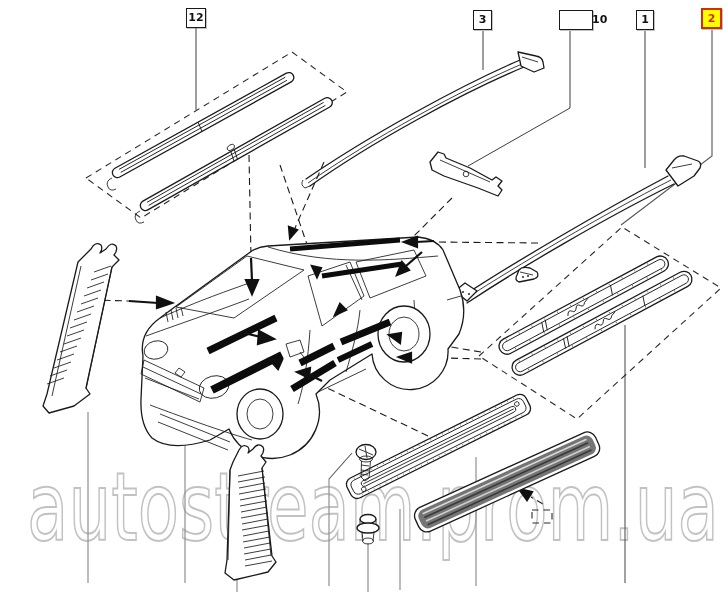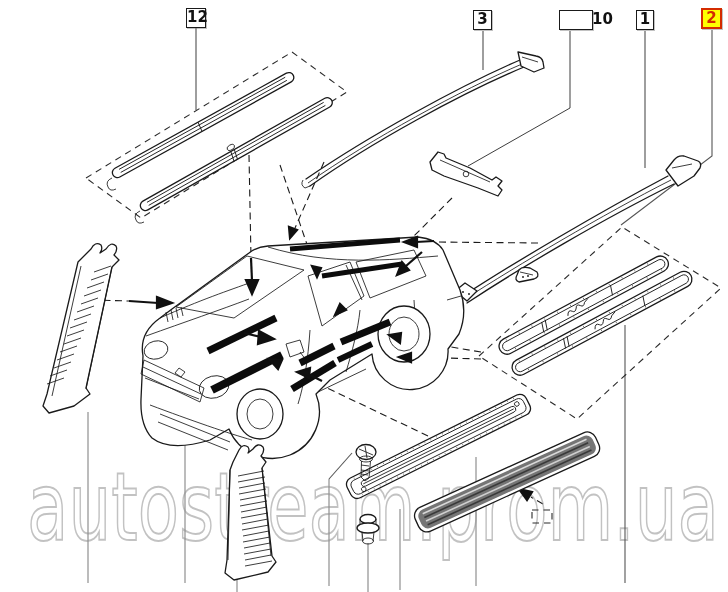--- a/index.html
+++ b/index.html
@@ -1,21 +1,21 @@
 <!DOCTYPE html>
 <html><head>
 <meta charset="utf-8">
 <style>
   html,body{margin:0;padding:0;background:#ffffff;}
   #stage{position:relative;width:728px;height:592px;background:#fff;overflow:hidden;
          font-family:"DejaVu Sans","Liberation Sans",sans-serif;}
   #art{position:absolute;left:0;top:0;}
   .callout{position:absolute;box-sizing:border-box;width:20px;height:20px;
            background:#fff;border:1.6px solid #1a1a1a;color:#111;
-           font-size:15px;font-weight:bold;line-height:17px;text-align:center;
+           font-size:11px;font-weight:bold;line-height:17px;text-align:center;
            font-family:"DejaVu Sans","Liberation Sans",sans-serif;
            box-shadow:1px 1px 0 rgba(120,120,120,.45);cursor:pointer;}
   .callout.hl{background:#ffff00;border:2px solid #d42b00;color:#d42b00;}
   #c12{left:186px;top:8px;}
   #c3{left:473px;top:10px;width:19px;}
   #c10{left:559px;top:10px;width:19px;padding-left:32px;}
   #c1{left:636px;top:10px;width:18px;}
   #c2{left:701px;top:8px;width:21px;height:21px;line-height:17px;}
   svg .ln{stroke:#1a1a1a;stroke-width:1.3;fill:none;stroke-linecap:round;stroke-linejoin:round;}
   svg .thin{stroke:#1a1a1a;stroke-width:.85;fill:none;}

